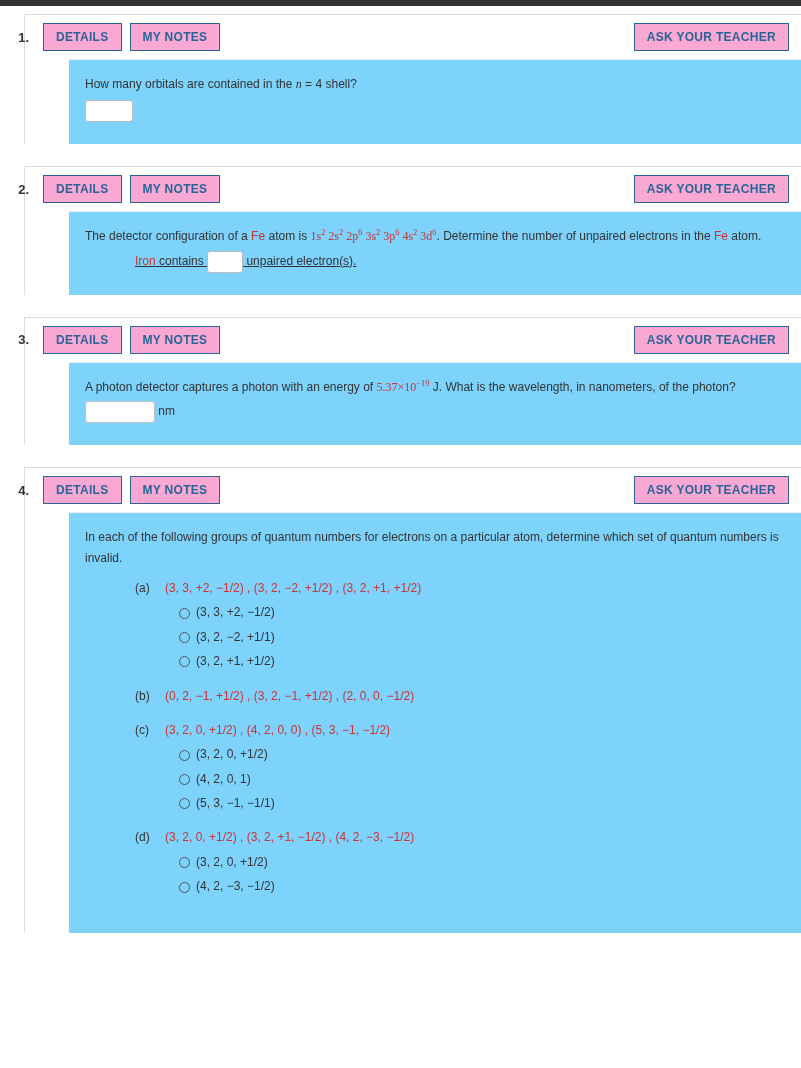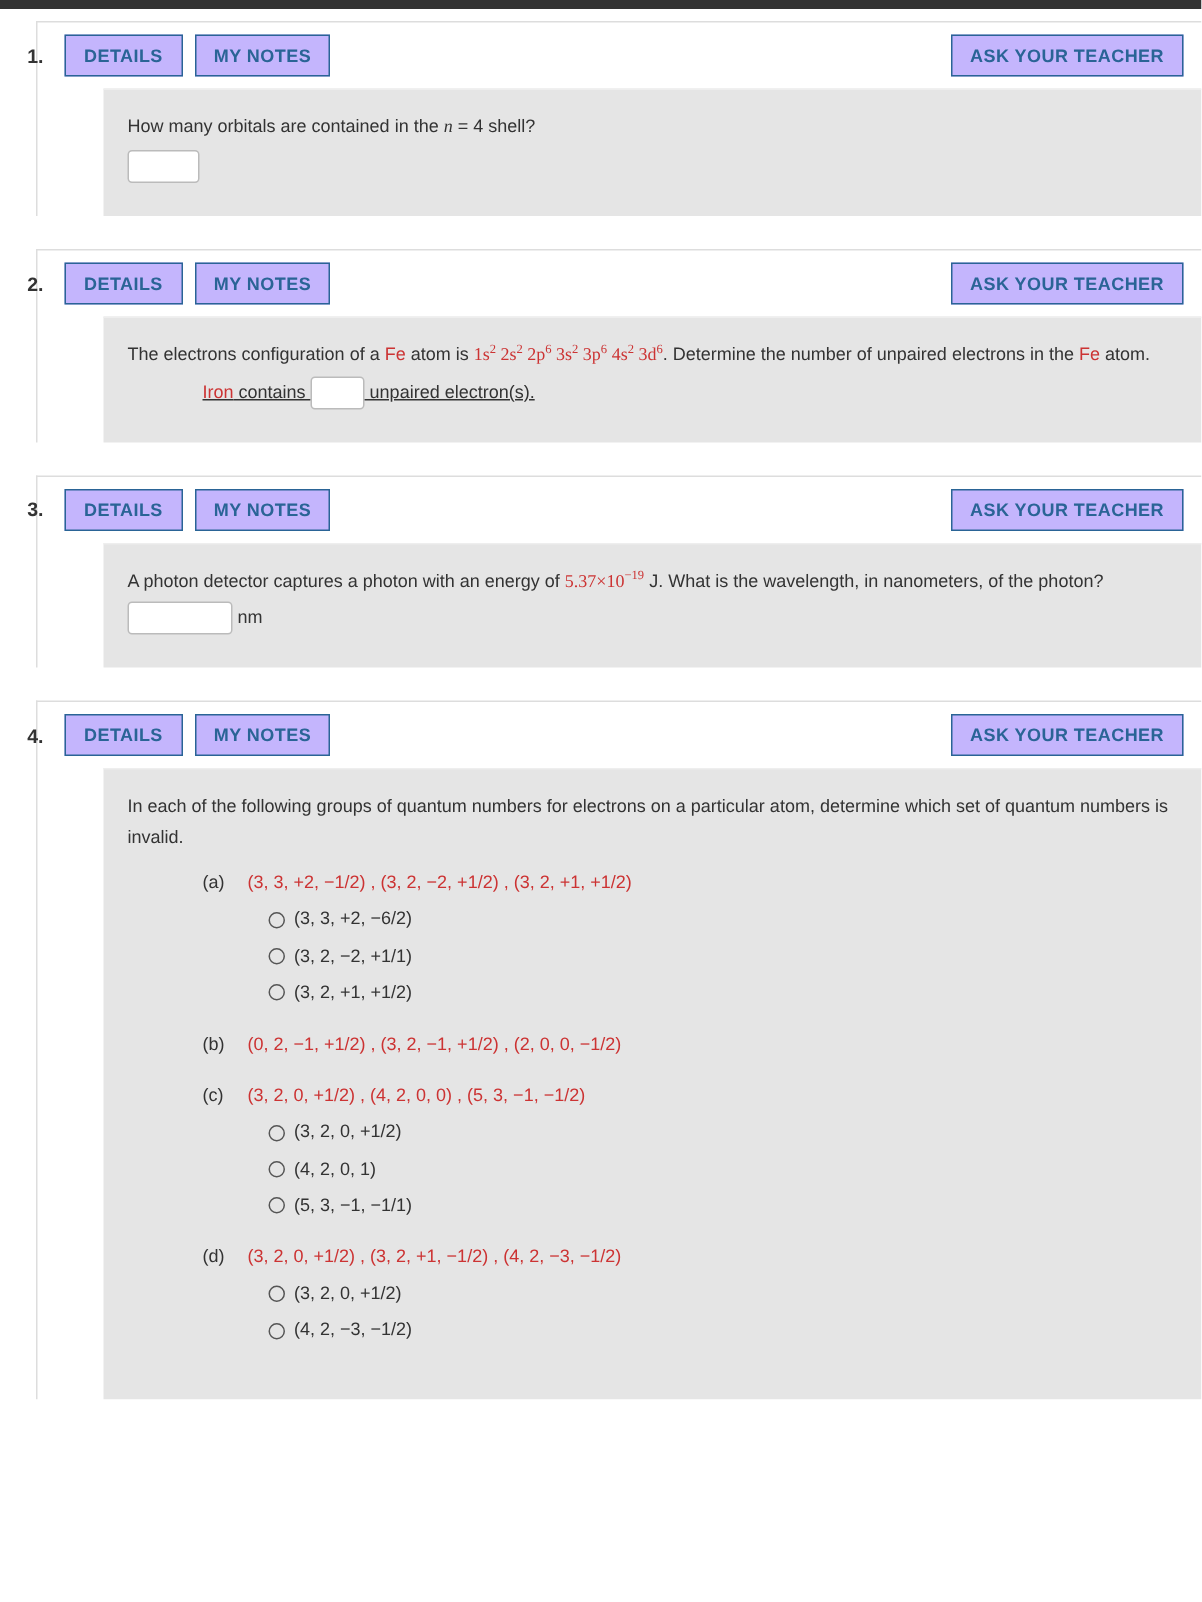--- a/index.html
+++ b/index.html
@@ -27,31 +27,31 @@
     font-weight: bold;
     font-size: 13px;
     margin-left: -28px;
     width: 20px;
     text-align: right;
     margin-right: 6px;
   }
   .btn {
     border: 1px solid #2a6496;
     color: #2a6496;
-    background: #c4b5fd;
+    background: #f9a8d4;
     padding: 6px 12px;
     font-size: 12px;
     font-weight: bold;
     letter-spacing: 0.3px;
     cursor: pointer;
     font-family: inherit;
   }
   .spacer { flex: 1; }
   .q-body {
-    background: #e5e5e5;
+    background: #7dd3fc;
     border-top: 1px solid #eee;
     margin-left: 44px;
     padding: 14px 16px 22px 16px;
     line-height: 1.7;
   }
   .input-box {
     border: 1px solid #bbb;
     border-radius: 3px;
     width: 48px;
     height: 22px;
@@ -99,21 +99,21 @@
 
 <div class="question-block" style="margin-top:22px;">
   <div class="q-header">
     <span class="q-num">2.</span>
     <button class="btn">DETAILS</button>
     <button class="btn">MY NOTES</button>
     <div class="spacer"></div>
     <button class="btn">ASK YOUR TEACHER</button>
   </div>
   <div class="q-body">
-    <span>The electrons configuration of a </span><span class="red">Fe</span><span> atom is </span><span class="red formula">1s<sup>2</sup> 2s<sup>2</sup> 2p<sup>6</sup> 3s<sup>2</sup> 3p<sup>6</sup> 4s<sup>2</sup> 3d<sup>6</sup></span><span>. Determine the number of unpaired electrons in the </span><span class="red">Fe</span><span> atom.</span>
+    <span>The detector configuration of a </span><span class="red">Fe</span><span> atom is </span><span class="red formula">1s<sup>2</sup> 2s<sup>2</sup> 2p<sup>6</sup> 3s<sup>2</sup> 3p<sup>6</sup> 4s<sup>2</sup> 3d<sup>6</sup></span><span>. Determine the number of unpaired electrons in the </span><span class="red">Fe</span><span> atom.</span>
     <div class="answer-line">
       <span class="red">Iron</span><span> contains </span><input class="input-box" style="width: 36px;"><span> unpaired electron(s).</span>
     </div>
   </div>
 </div>
 
 <div class="question-block" style="margin-top:22px;">
   <div class="q-header">
     <span class="q-num">3.</span>
     <button class="btn">DETAILS</button>
@@ -136,21 +136,21 @@
     <button class="btn">MY NOTES</button>
     <div class="spacer"></div>
     <button class="btn">ASK YOUR TEACHER</button>
   </div>
   <div class="q-body">
     <div>In each of the following groups of quantum numbers for electrons on a particular atom, determine which set of quantum numbers is invalid.</div>
     <div id="q4-groups">
         <div class="group">
           <div><span class="group-label">(a)</span><span class="group-header">(3, 3, +2, −1/2) ,  (3, 2, −2, +1/2) ,  (3, 2, +1, +1/2)</span></div>
           <div class="options">
-            <div class="option-row"><span class="radio"></span><span>(3, 3, +2, −6/2)</span></div>
+            <div class="option-row"><span class="radio"></span><span>(3, 3, +2, −1/2)</span></div>
             <div class="option-row"><span class="radio"></span><span>(3, 2, −2, +1/1)</span></div>
             <div class="option-row"><span class="radio"></span><span>(3, 2, +1, +1/2)</span></div>
           </div>
         </div>
         <div class="group">
           <div><span class="group-label">(b)</span><span class="group-header">(0, 2, −1, +1/2) ,  (3, 2, −1, +1/2) ,  (2, 0, 0, −1/2)</span></div>
         </div>
         <div class="group">
           <div><span class="group-label">(c)</span><span class="group-header">(3, 2, 0, +1/2) ,  (4, 2, 0, 0) ,  (5, 3, −1, −1/2)</span></div>
           <div class="options">

